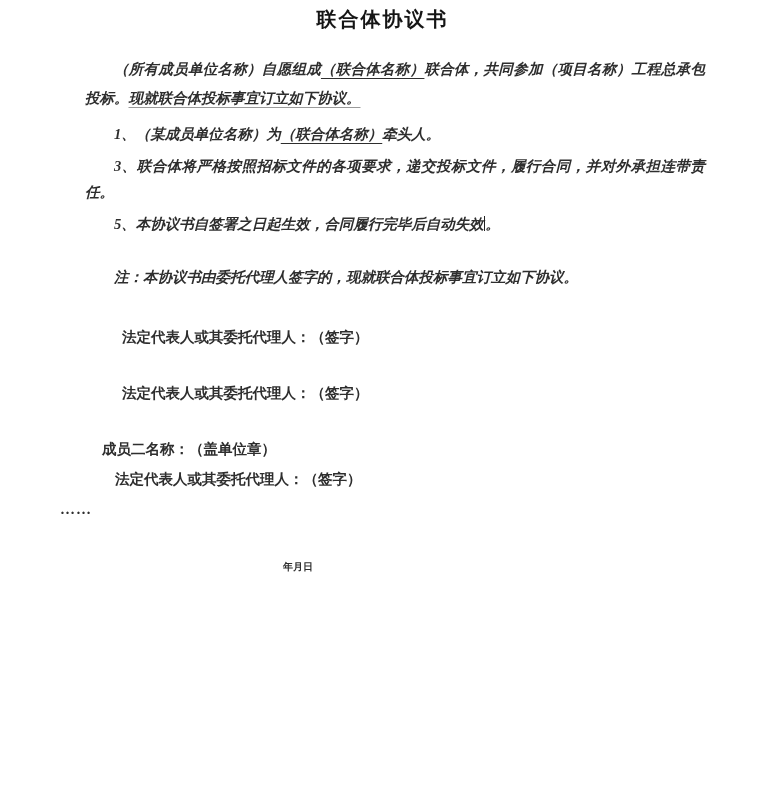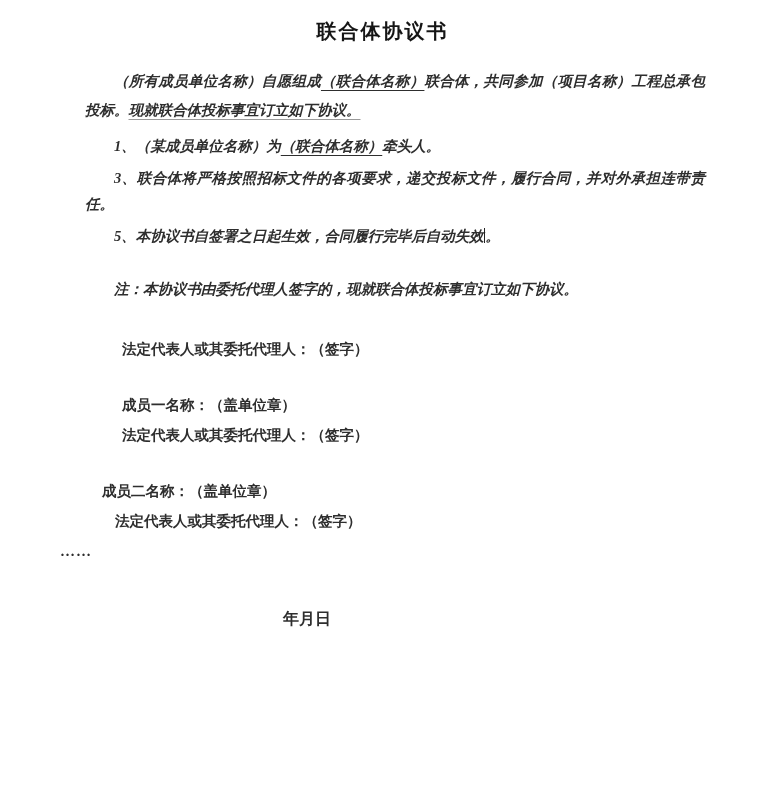--- a/index.html
+++ b/index.html
@@ -10,21 +10,21 @@
     margin: 0 auto;
     background: #ffffff;
     overflow: hidden;
     font-family: "Liberation Serif", "DejaVu Serif", serif;
     font-weight: bold;
     color: #2e2e2e;
   }
   .content { padding: 0 55px 0 60px; }
 
   .title {
-    margin: 18px 0 0 0;
+    margin: 6px 0 0 0;
     text-align: center;
     font-size: 20px;
     letter-spacing: 2px;
     color: #151515;
   }
 
   .para {
     margin: 0 0 0 25px;
     font-size: 14.5px;
     line-height: 26px;
@@ -65,22 +65,22 @@
   .sig-m2 .sign-line { margin-left: 13px; }
 
   .ellipsis-line {
     margin: 2px 0 0 0;
     font-size: 15px;
     line-height: 26px;
     letter-spacing: 1px;
   }
 
   .date-line {
-    margin: 42px 0 0 223px;
-    font-size: 16px;
+    margin: 32px 0 0 223px;
+    font-size: 10px;
     line-height: 26px;
   }
 </style>
 </head>
 <body>
 
 <div class="page">
   <div class="content">
 
     <h1 class="title">联合体协议书</h1>
@@ -96,21 +96,20 @@
     <p class="para clause"><span>5、本协议书自签署之日起生效，合同履行完毕后自动失效</span><span class="caret"></span><span>。</span></p>
 
 
     <p class="para note">注：本协议书由委托代理人签字的，现就联合体投标事宜订立如下协议。</p>
 
     <div class="sig-block sig-lead">
       <p class="sign-line">法定代表人或其委托代理人：（签字）</p>
     </div>
 
     <div class="sig-block sig-m1">
-      <p class="name-line">成员一名称：（盖单位章）</p>
       <p class="sign-line">法定代表人或其委托代理人：（签字）</p>
     </div>
 
     <div class="sig-block sig-m2">
       <p class="name-line">成员二名称：（盖单位章）</p>
       <p class="sign-line">法定代表人或其委托代理人：（签字）</p>
     </div>
 
     <p class="ellipsis-line">……</p>
 

